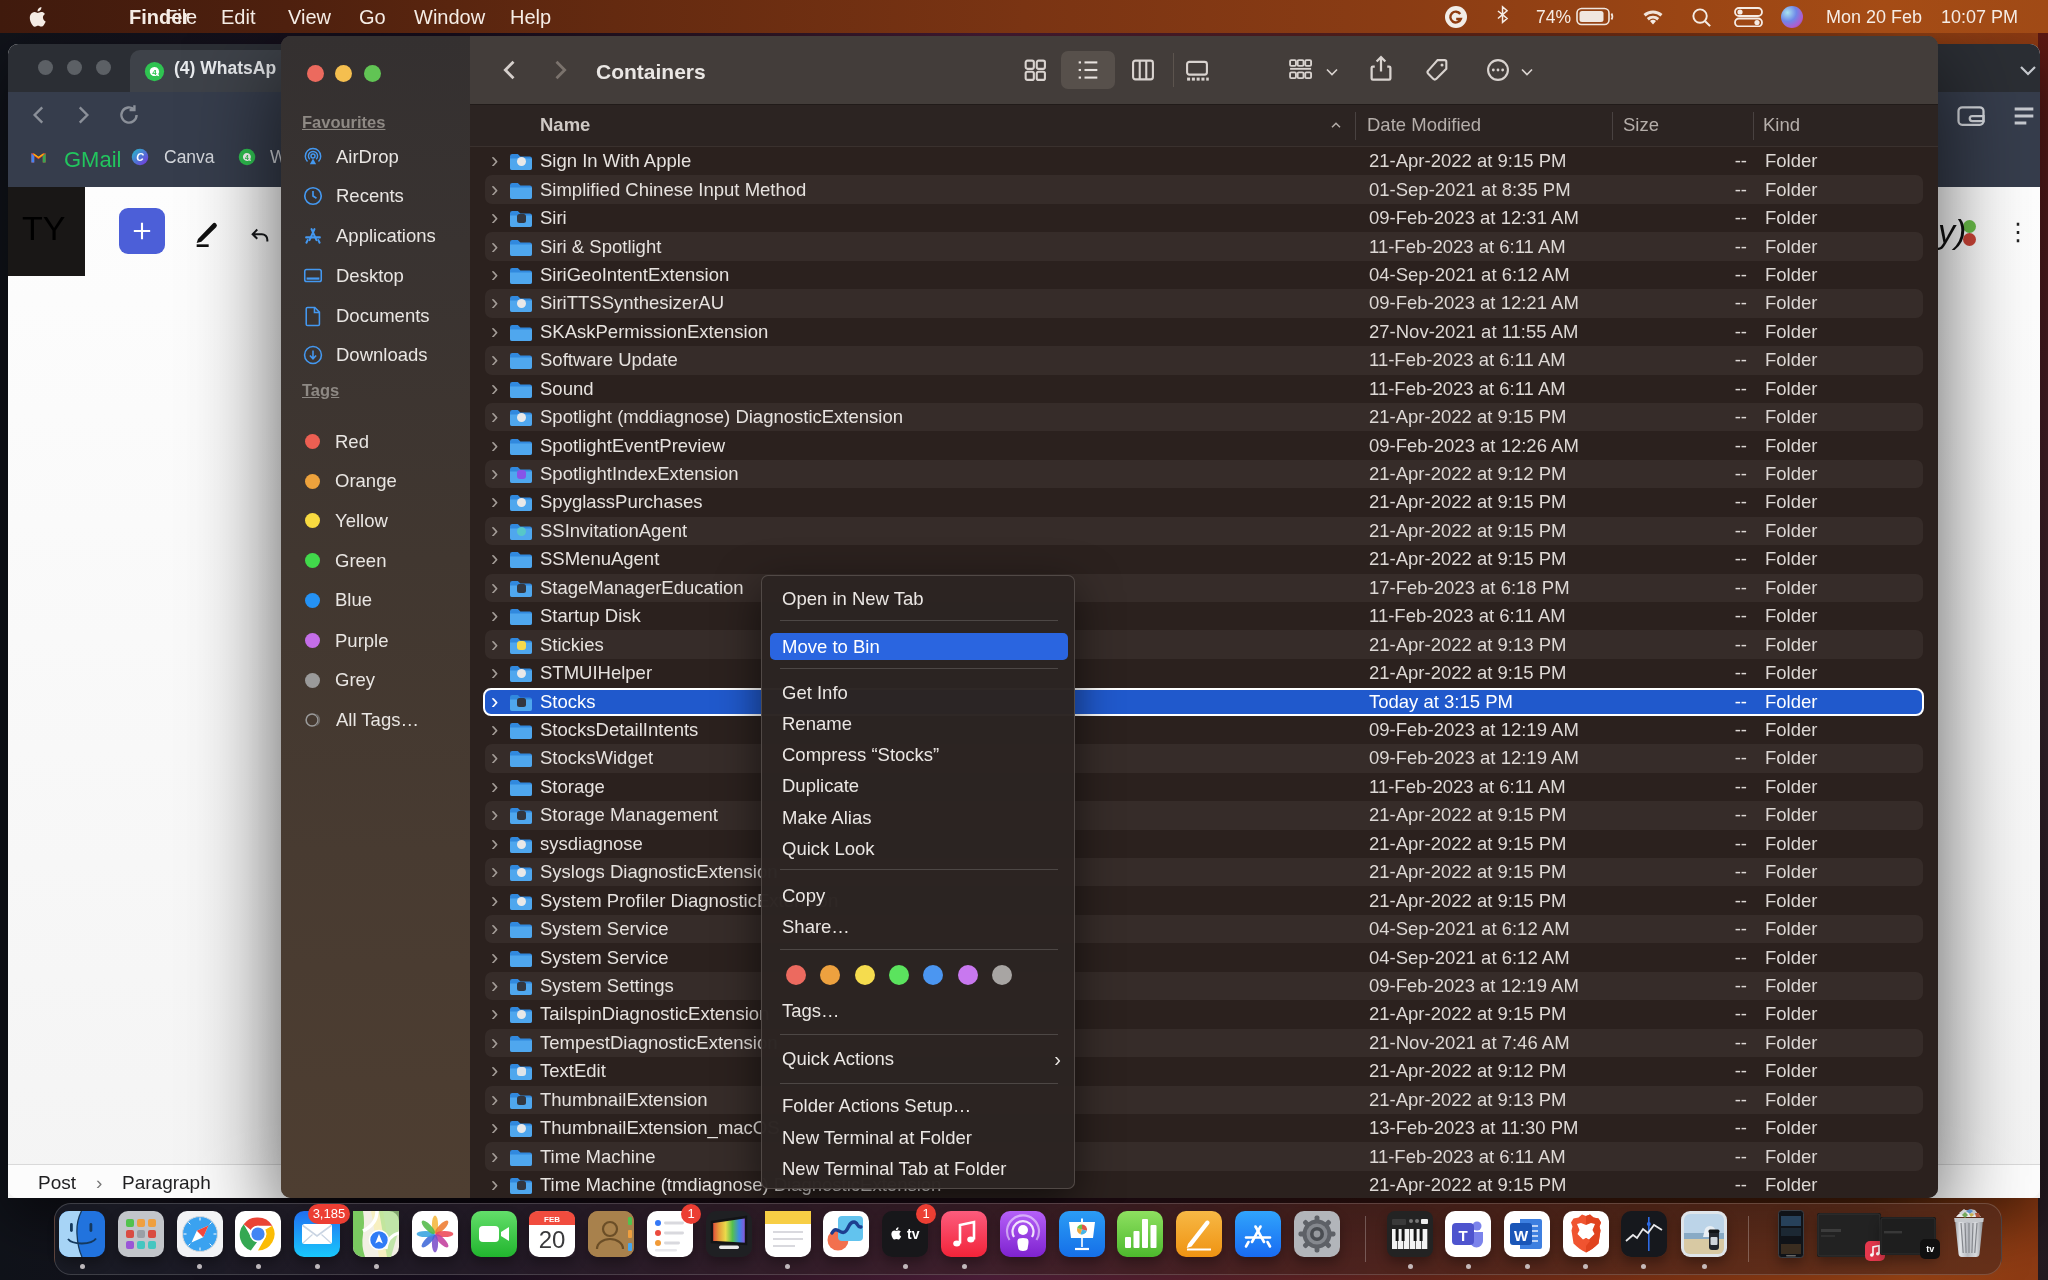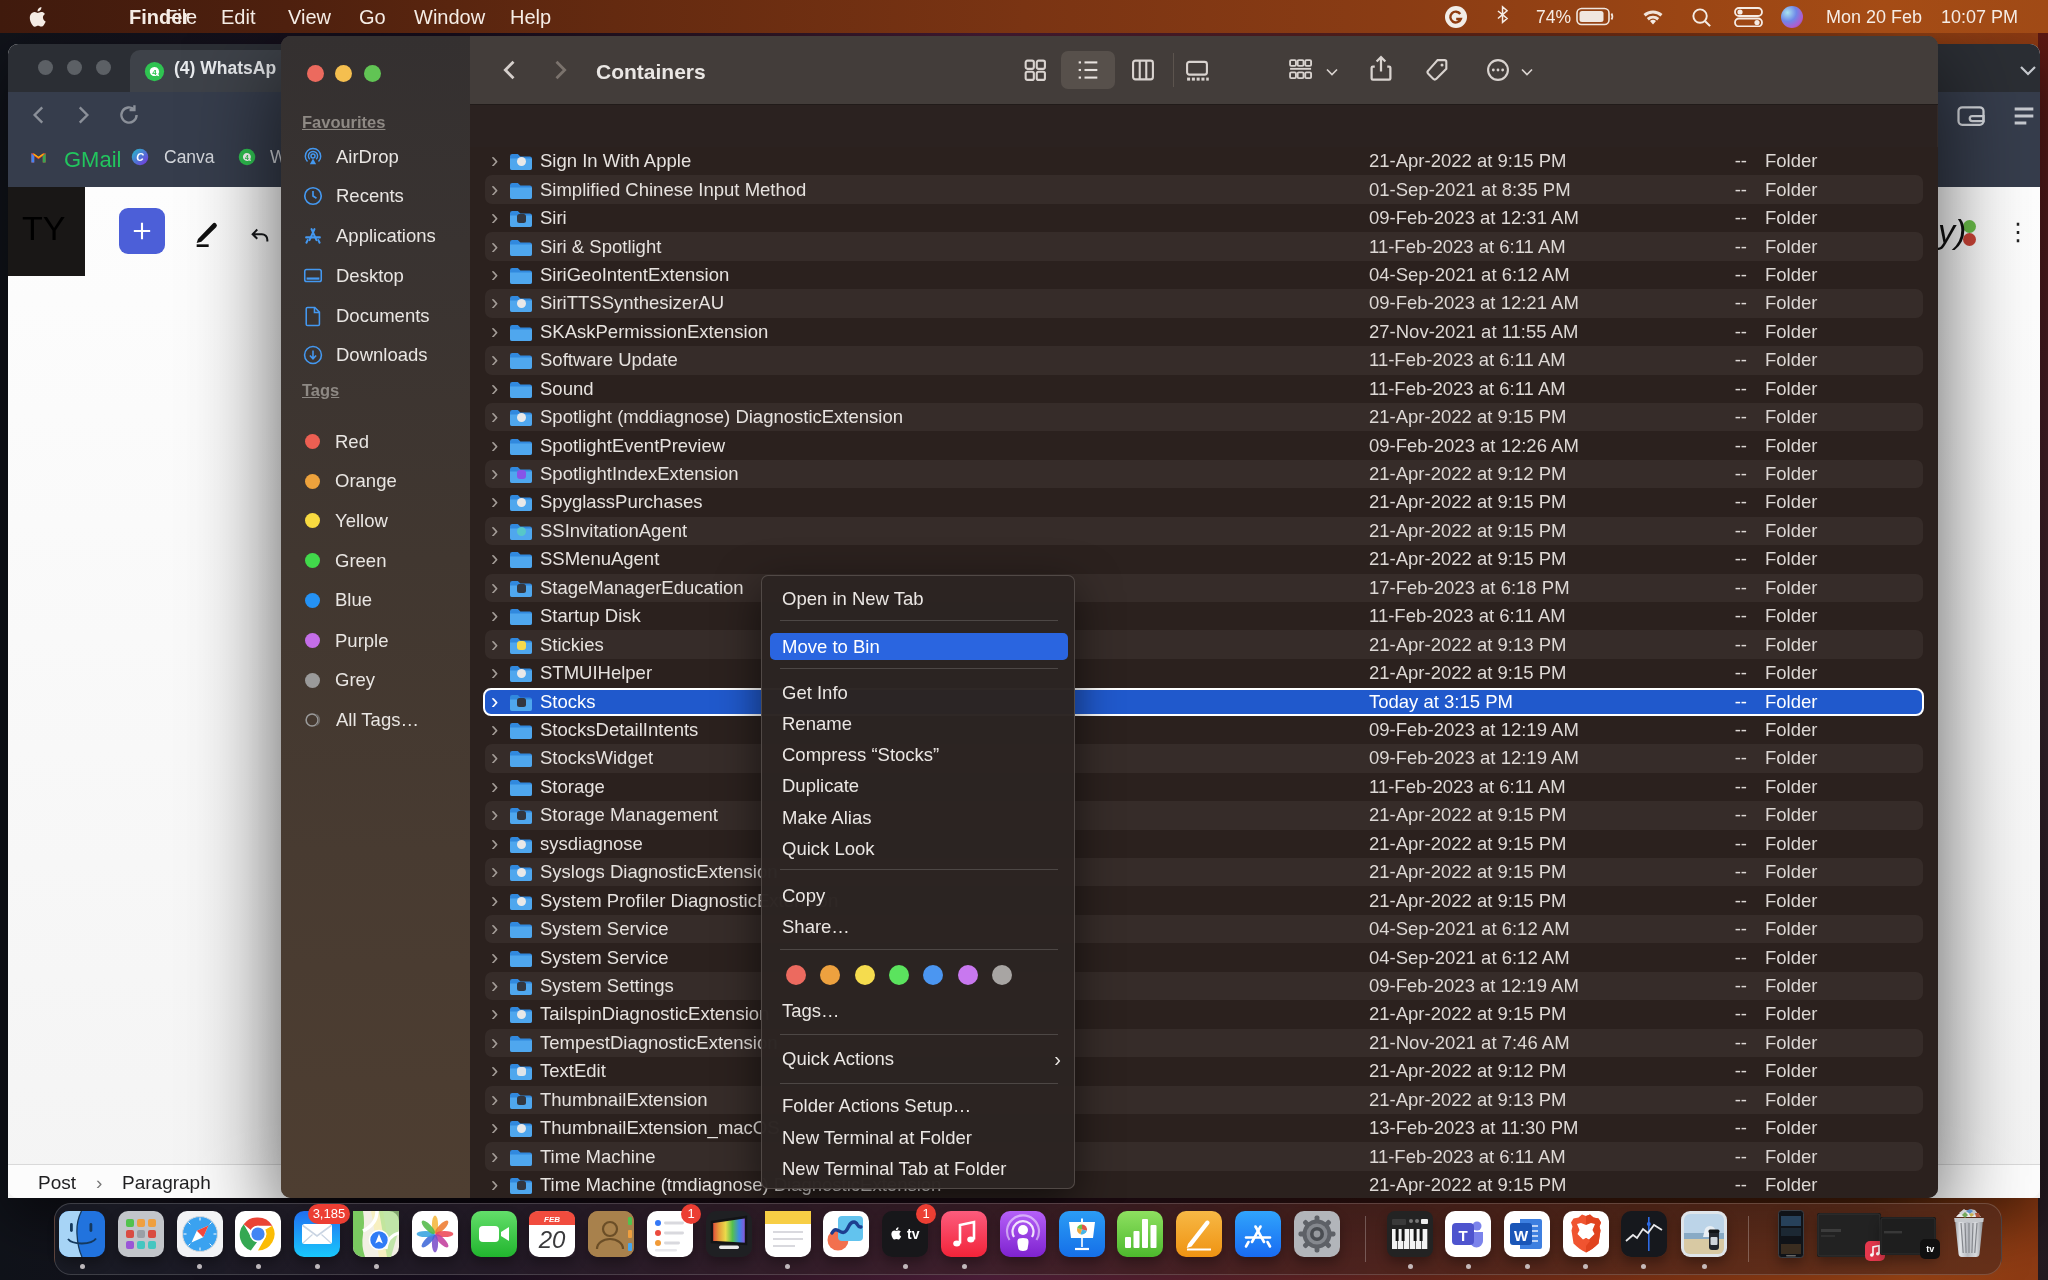--- a/index.html
+++ b/index.html
@@ -337,20 +337,32 @@
     <svg viewBox="0 0 24 24" class="tbtn" style="left:1014px;top:20px;width:28px;height:28px">
         <circle cx="12" cy="12" r="8.5" fill="none" stroke="#d9d3cf" stroke-width="1.8"></circle>
         <circle cx="8" cy="12" r="1.2" fill="#d9d3cf"></circle>
         <circle cx="12" cy="12" r="1.2" fill="#d9d3cf"></circle>
         <circle cx="16" cy="12" r="1.2" fill="#d9d3cf"></circle>
       </svg>
     <svg viewBox="0 0 24 24" class="tbtn" style="left:1047px;top:26px;width:20px;height:20px">
         <path d="M6 9 l6 6 6-6" fill="none" stroke="#d9d3cf" stroke-width="2"></path>
       </svg>
   </div>
+  <div id="fheader">
+    <span style="position:absolute;left:70px;top:9px;font-weight:bold;color:#cfc9c5;">Name</span>
+    <svg viewBox="0 0 24 24" style="position:absolute;left:858px;top:13px;width:16px;height:16px">
+        <path d="M6 14 l6-6 6 6" fill="none" stroke="#b5aeaa" stroke-width="2.2"></path>
+      </svg>
+    <span class="hsep" style="left:885px"></span>
+    <span style="position:absolute;left:897px;top:9px;">Date Modified</span>
+    <span class="hsep" style="left:1142px"></span>
+    <span style="position:absolute;left:1153px;top:9px;">Size</span>
+    <span class="hsep" style="left:1283px"></span>
+    <span style="position:absolute;left:1293px;top:9px;">Kind</span>
+  </div>
   <div id="flist">
 <div class="frow" style="top:0.00px;height:28.44px;">
         <div class="rowline">
           <span class="rchev">›</span>
           <span class="fwrap">
             <svg class="fold" viewBox="0 0 24 20">
               <path d="M1 5.2 a2.2 2.2 0 0 1 2.2-2.2 h5.6 l2.6 2.6 h9.4 a2.2 2.2 0 0 1 2.2 2.2 v9 a2.2 2.2 0 0 1-2.2 2.2 H3.2 A2.2 2.2 0 0 1 1 16.8 z" fill="#3189de"></path>
               <path d="M1 7.4 h22 v9.4 a2.2 2.2 0 0 1-2.2 2.2 H3.2 A2.2 2.2 0 0 1 1 16.8 z" fill="#4fa7ee"></path>
             </svg>
             <span class="fbadge" style="background:#e8e8e8;border-radius:50%;"></span>
@@ -1077,21 +1089,21 @@
         <linearGradient id="ftg" x1="0" y1="0" x2="0" y2="1">
           <stop offset="0" stop-color="#63de6a"></stop>
           <stop offset="1" stop-color="#21b52e"></stop>
         </linearGradient>
       </defs>
       <rect width="46" height="46" rx="10" fill="url(#ftg)"></rect>
       <rect x="8" y="15" width="20" height="16" rx="4" fill="#fff"></rect>
       <path d="M30 21 l8-5 v14 l-8-5z" fill="#fff"></path>
     </svg>
   </div>
-<div class="dicon" style="left:529.4px;width:46px;height:46px;border-radius:4px;font-style:italic;">
+<div class="dicon" style="left:529.4px;width:46px;height:46px;border-radius:4px;">
     <svg viewBox="0 0 46 46">
       <rect width="46" height="46" rx="10" fill="#fff"></rect>
       <rect width="46" height="14" rx="10" fill="#f14c3e"></rect>
       <rect y="7" width="46" height="7" fill="#f14c3e"></rect>
       <text x="23" y="10.5" font-family="Liberation Sans" font-size="8" fill="#fff" text-anchor="middle" font-weight="bold">FEB</text>
       <text x="23" y="37" font-family="Liberation Sans" font-size="24" fill="#3a3a3c" text-anchor="middle">20</text>
     </svg>
   </div>
 <div class="dicon" style="left:588.2px;width:46px;height:46px;border-radius:10px;background:#a8814c">
     <svg viewBox="0 0 46 46">

